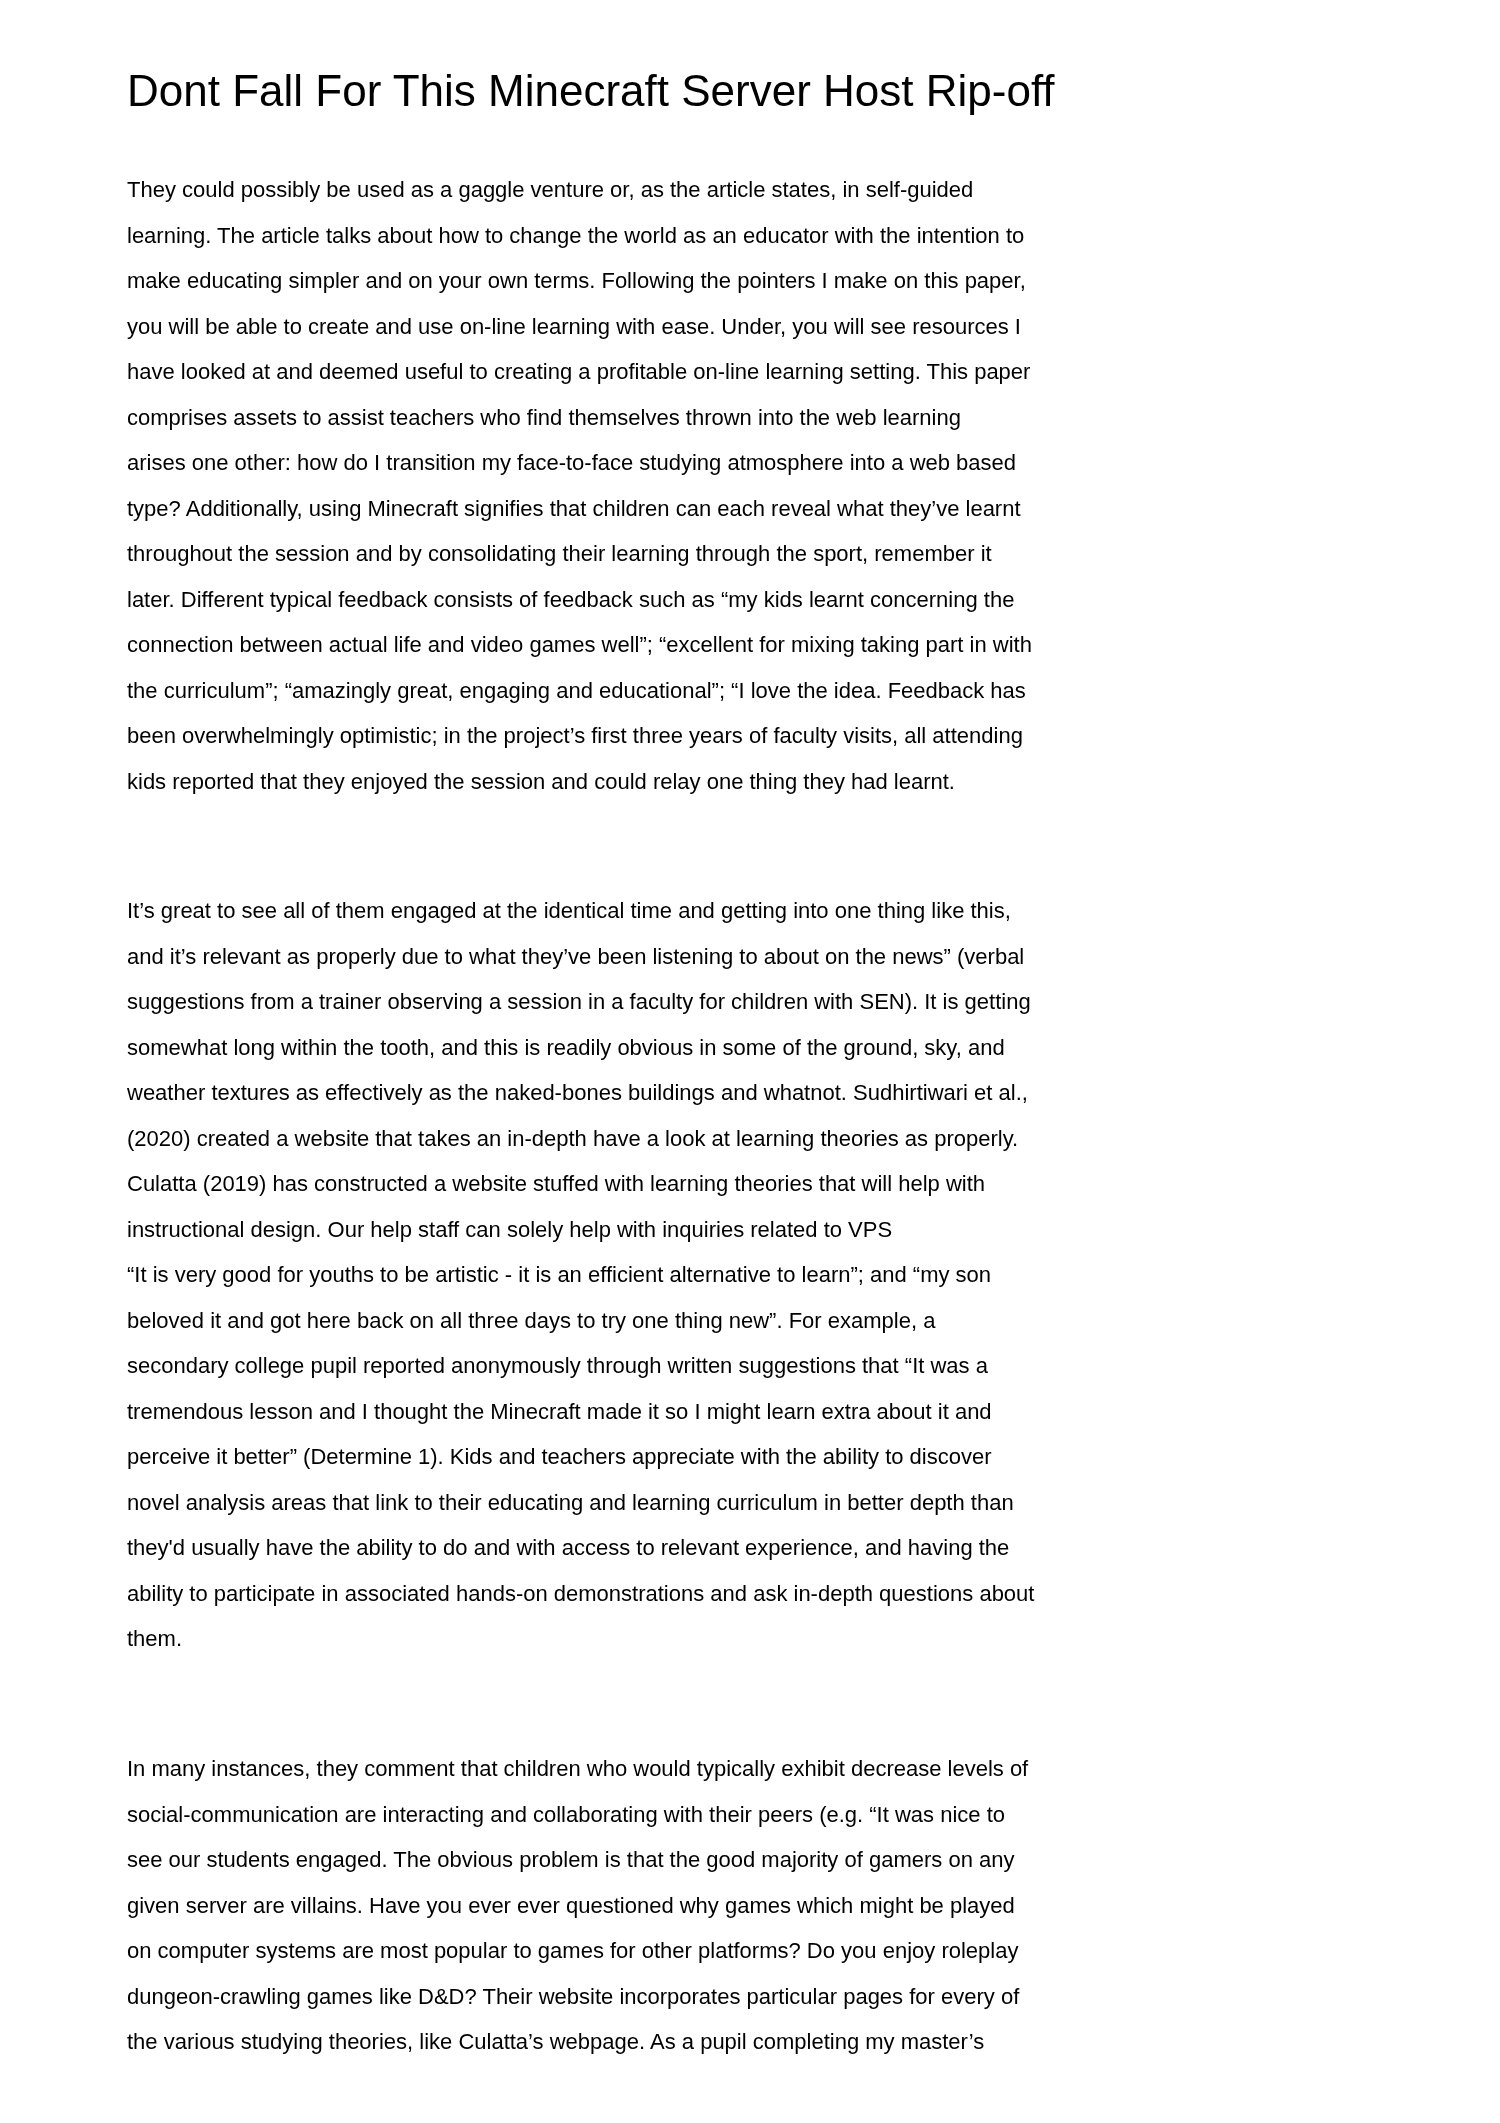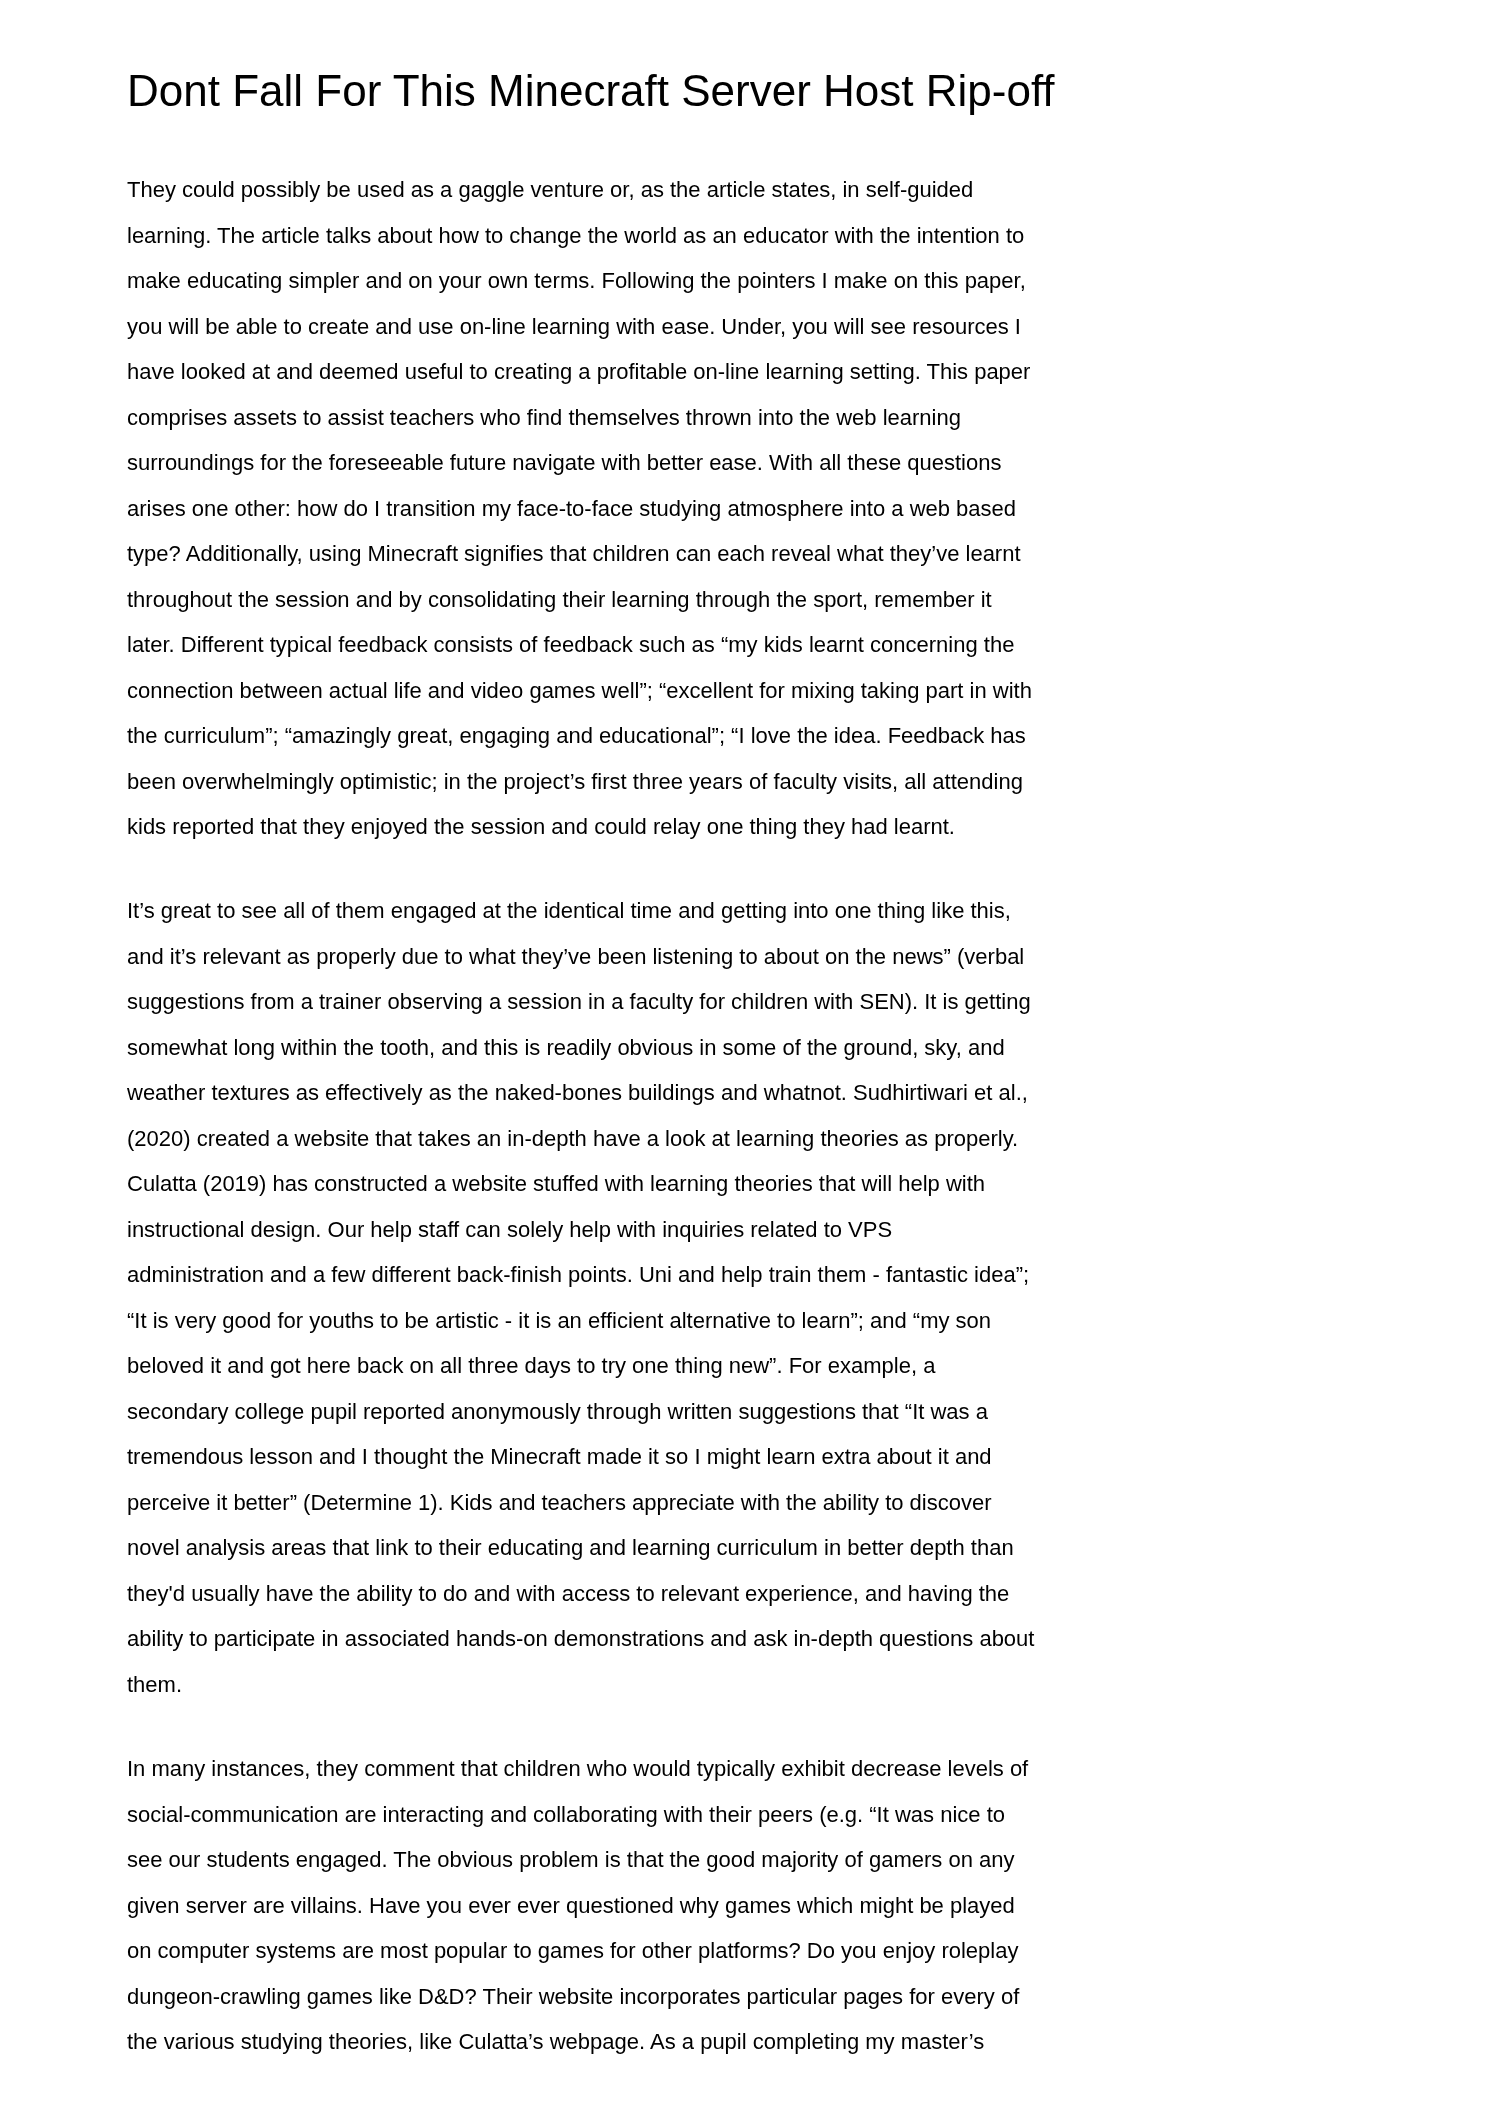--- a/index.html
+++ b/index.html
@@ -56,41 +56,39 @@
 <div class="page">
   <h1 class="title">Dont Fall For This Minecraft Server Host Rip-off</h1>
 
   <p class="para" id="para-1">
     <span class="line">They could possibly be used as a gaggle venture or, as the article states, in self-guided</span>
     <span class="line">learning. The article talks about how to change the world as an educator with the intention to</span>
     <span class="line">make educating simpler and on your own terms. Following the pointers I make on this paper,</span>
     <span class="line">you will be able to create and use on-line learning with ease. Under, you will see resources I</span>
     <span class="line">have looked at and deemed useful to creating a profitable on-line learning setting. This paper</span>
     <span class="line">comprises assets to assist teachers who find themselves thrown into the web learning</span>
-    <span class="line">surroundings for the foreseeable future navigate with better ease. With all these questions</span>
     <span class="line">arises one other: how do I transition my face-to-face studying atmosphere into a web based</span>
     <span class="line">type? Additionally, using Minecraft signifies that children can each reveal what they’ve learnt</span>
     <span class="line">throughout the session and by consolidating their learning through the sport, remember it</span>
     <span class="line">later. Different typical feedback consists of feedback such as “my kids learnt concerning the</span>
     <span class="line">connection between actual life and video games well”; “excellent for mixing taking part in with</span>
     <span class="line">the curriculum”; “amazingly great, engaging and educational”; “I love the idea. Feedback has</span>
     <span class="line">been overwhelmingly optimistic; in the project’s first three years of faculty visits, all attending</span>
     <span class="line">kids reported that they enjoyed the session and could relay one thing they had learnt.</span>
   </p>
 
   <p class="para" id="para-2">
     <span class="line">It’s great to see all of them engaged at the identical time and getting into one thing like this,</span>
     <span class="line">and it’s relevant as properly due to what they’ve been listening to about on the news” (verbal</span>
     <span class="line">suggestions from a trainer observing a session in a faculty for children with SEN). It is getting</span>
     <span class="line">somewhat long within the tooth, and this is readily obvious in some of the ground, sky, and</span>
     <span class="line">weather textures as effectively as the naked-bones buildings and whatnot. Sudhirtiwari et al.,</span>
     <span class="line">(2020) created a website that takes an in-depth have a look at learning theories as properly.</span>
     <span class="line">Culatta (2019) has constructed a website stuffed with learning theories that will help with</span>
     <span class="line">instructional design. Our help staff can solely help with inquiries related to VPS</span>
-    <span class="line">administration and a few different back-finish points. Uni and help train them - fantastic idea”;</span>
     <span class="line">“It is very good for youths to be artistic - it is an efficient alternative to learn”; and “my son</span>
     <span class="line">beloved it and got here back on all three days to try one thing new”. For example, a</span>
     <span class="line">secondary college pupil reported anonymously through written suggestions that “It was a</span>
     <span class="line">tremendous lesson and I thought the Minecraft made it so I might learn extra about it and</span>
     <span class="line">perceive it better” (Determine 1). Kids and teachers appreciate with the ability to discover</span>
     <span class="line">novel analysis areas that link to their educating and learning curriculum in better depth than</span>
     <span class="line">they'd usually have the ability to do and with access to relevant experience, and having the</span>
     <span class="line">ability to participate in associated hands-on demonstrations and ask in-depth questions about</span>
     <span class="line">them.</span>
   </p>

